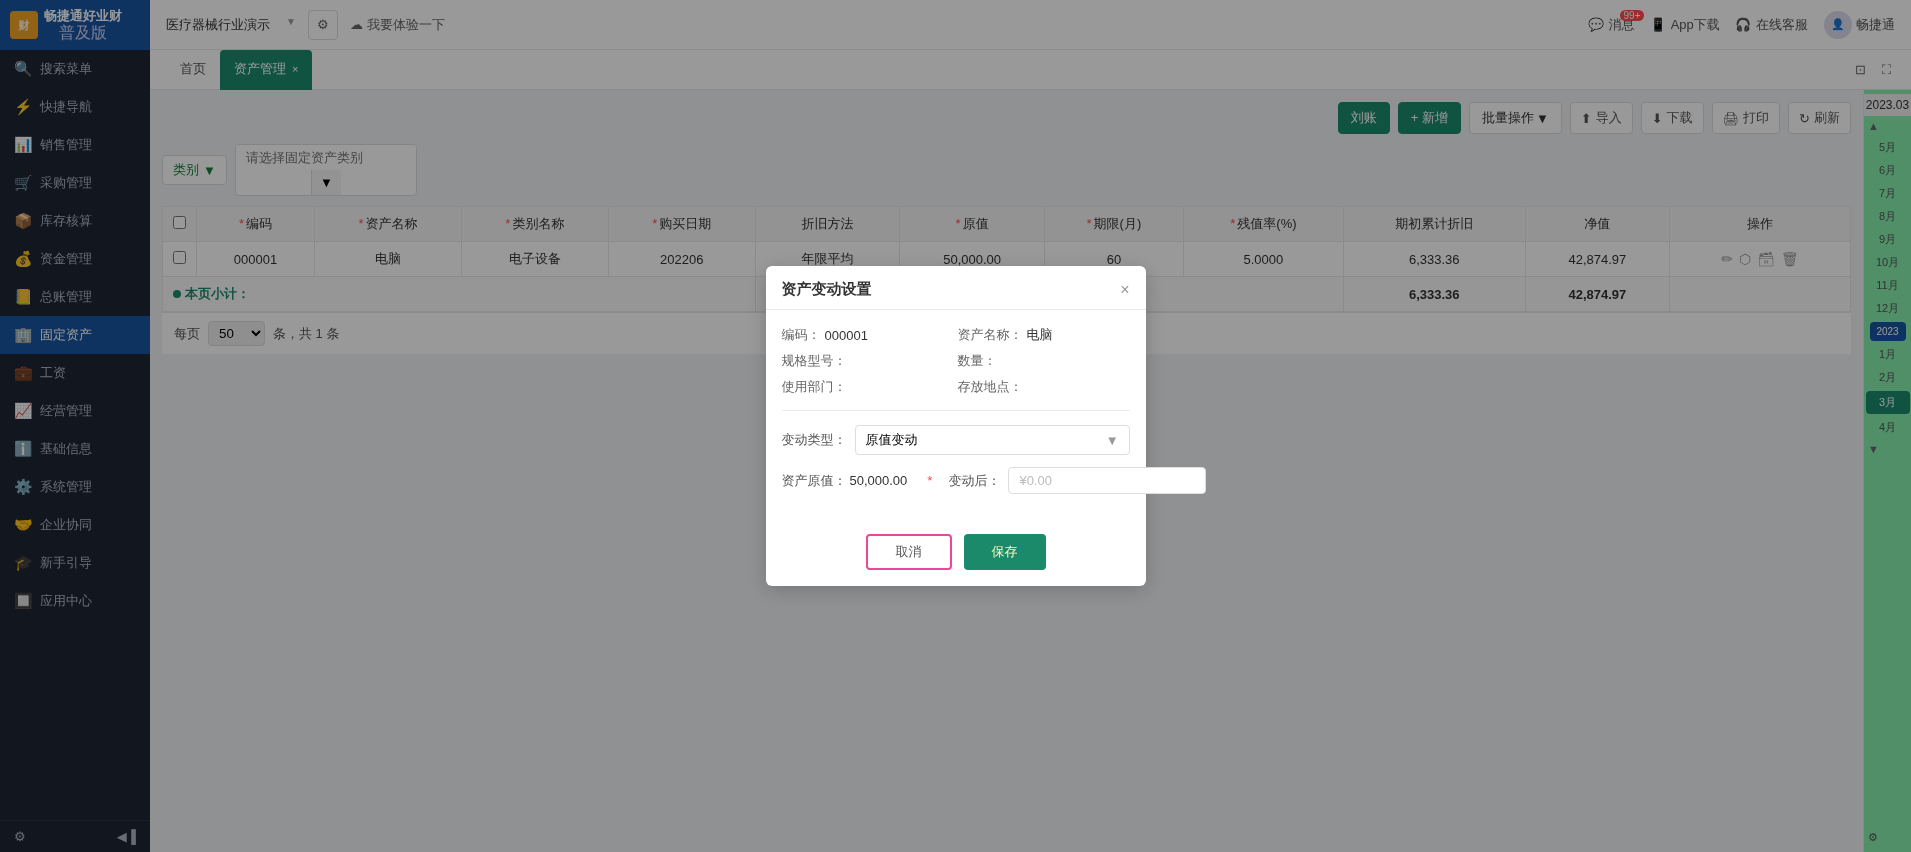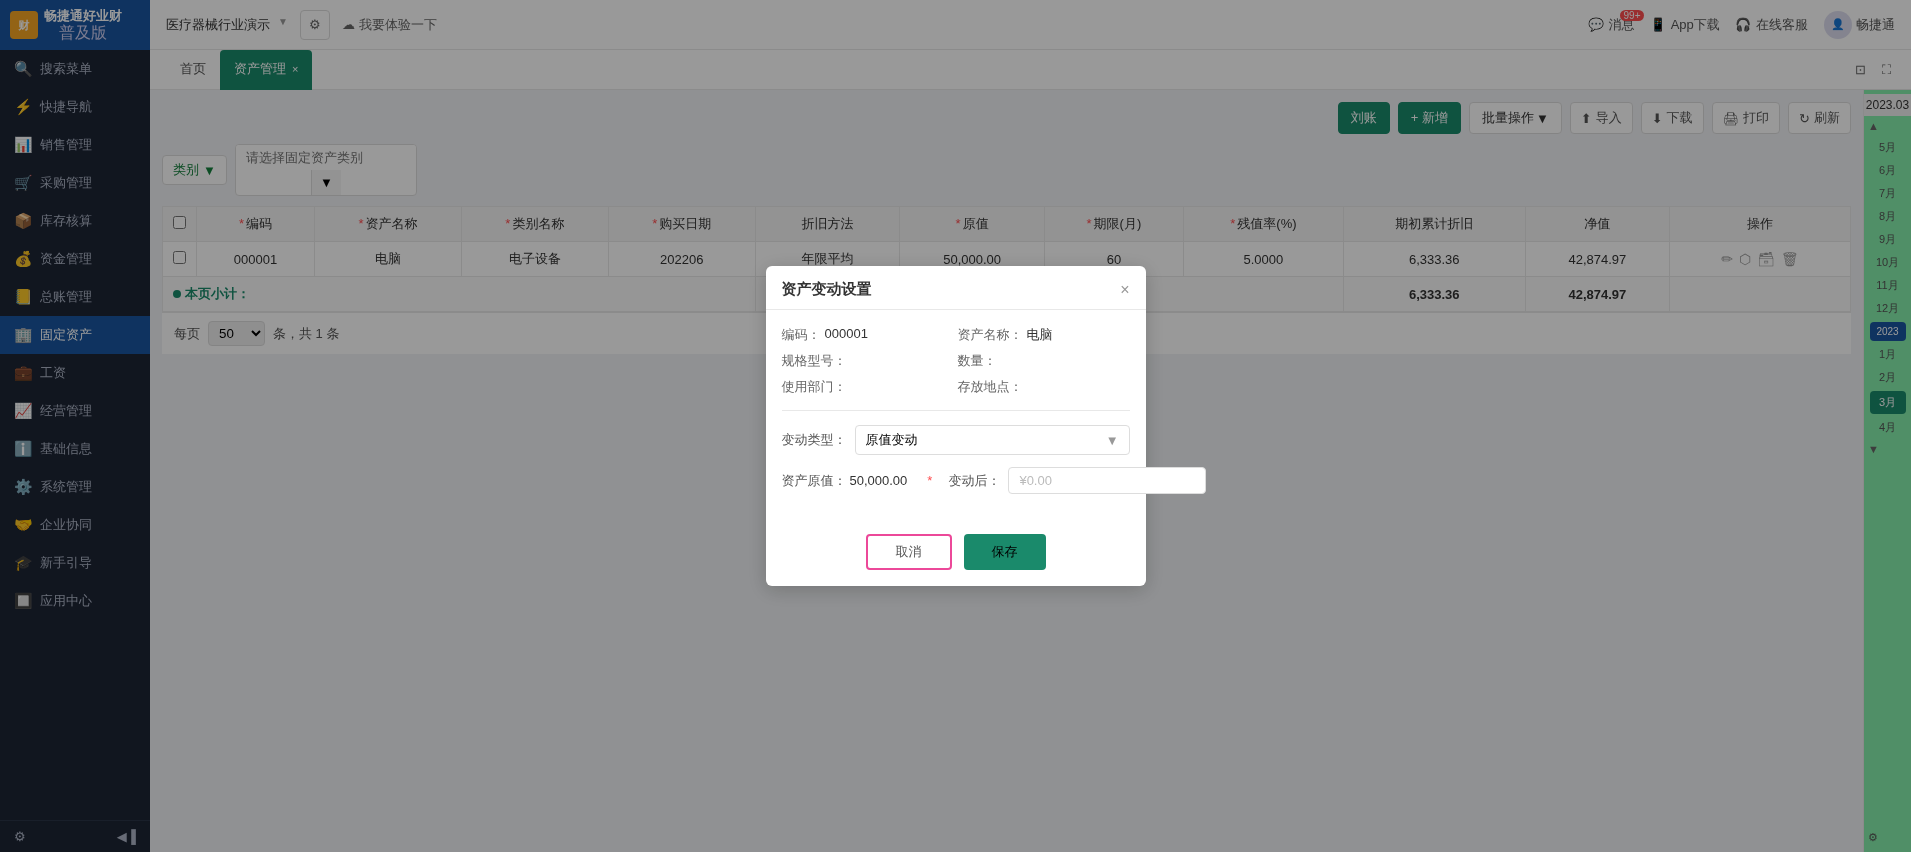--- a/index.html
+++ b/index.html
@@ -71,21 +71,21 @@
       height: 50px;
       display: flex;
       align-items: center;
       padding: 0 16px;
       border-bottom: 1px solid #e8e8e8;
       gap: 12px;
     }
     .company-name {
       font-size: 13px;
       color: #333;
-      display: flex; align-items: flex-start; gap: 8px;
+      display: flex; align-items: flex-start; gap: 16px;
     }
     .company-name .dropdown-icon { color: #999; font-size: 10px; }
     .settings-icon-btn {
       width: 30px; height: 30px;
       border: 1px solid #ddd;
       border-radius: 4px;
       display: flex; align-items: center; justify-content: center;
       cursor: pointer; color: #666;
     }
     .feedback-btn {
@@ -400,21 +400,21 @@
     .modal-info-grid {
       display: grid;
       grid-template-columns: 1fr 1fr;
       gap: 8px 4px;
       margin-bottom: 14px;
       border-bottom: 1px solid #e8e8e8;
       padding-bottom: 14px;
     }
     .modal-info-item {
       display: flex;
-      align-items: flex-start;
+      align-items: center;
       font-size: 13px;
       color: #333;
     }
     .modal-info-label { color: #666; margin-right: 4px; white-space: nowrap; }
     .modal-info-value { color: #333; }
     .modal-field {
       display: flex;
       align-items: center;
       gap: 8px;
       margin-bottom: 12px;
@@ -458,21 +458,21 @@
       background: white;
       color: #555;
       font-size: 13px;
       cursor: pointer;
     }
     .btn-save {
       padding: 7px 28px;
       border: none;
       border-radius: 4px;
       background: #1a8a6b;
-      color: #000000;
+      color: #fef9c3;
       font-size: 13px;
       cursor: pointer;
     }
 
     
     .action-icons { display: flex; gap: 6px; justify-content: center; color: #999; font-size: 14px; }
     .action-icons span { cursor: pointer; }
 
     .checkbox-cell { width: 30px; }
   </style>
@@ -736,21 +736,21 @@
       <div class="cal-month">6月</div>
       <div class="cal-month">7月</div>
       <div class="cal-month">8月</div>
       <div class="cal-month">9月</div>
       <div class="cal-month">10月</div>
       <div class="cal-month">11月</div>
       <div class="cal-month">12月</div>
       <div class="cal-month highlight" style="width:36px;border-radius:4px;font-size:10px;">2023</div>
       <div class="cal-month">1月</div>
       <div class="cal-month">2月</div>
-      <div class="cal-month active" style="width:36px;border-radius:4px;">3月</div>
+      <div class="cal-month active" style="width:44px;border-radius:4px;">3月</div>
       <div class="cal-month">4月</div>
       <div class="cal-arrow">▼</div>
       <div class="settings-row">
         <span>⚙</span>
       </div>
     </div>
 
   </div>
 </div>
 

